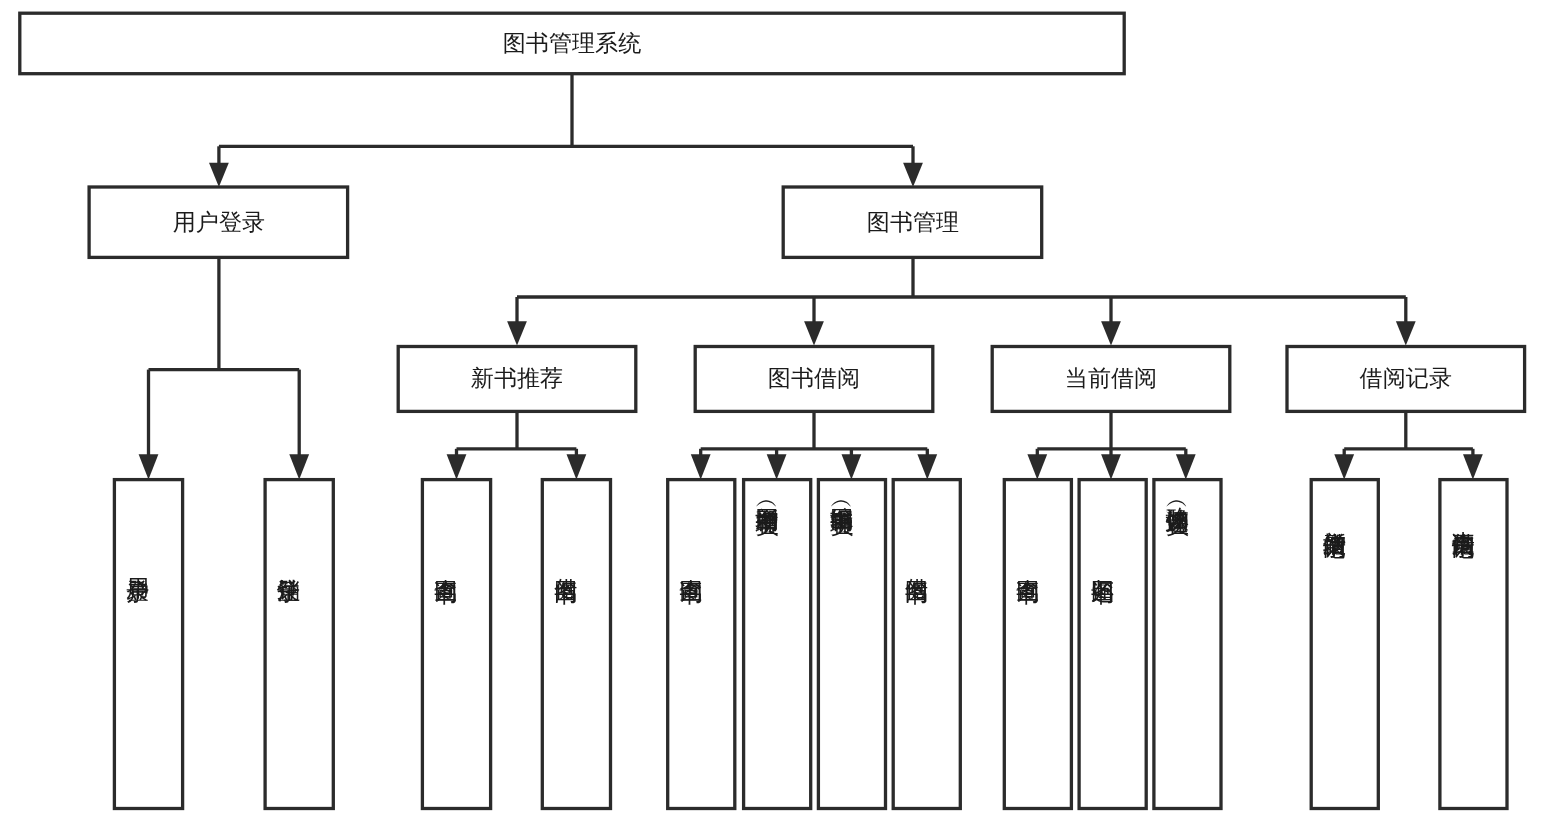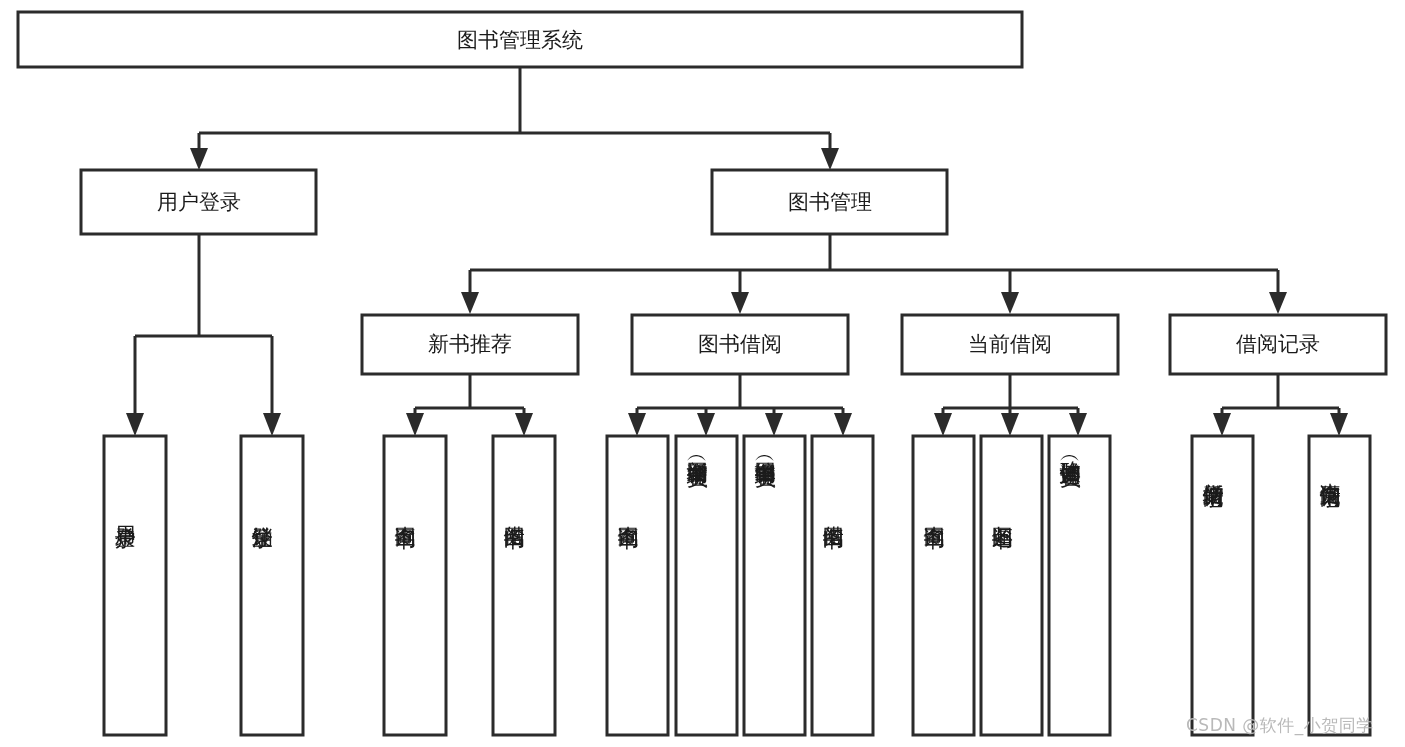--- a/index.html
+++ b/index.html
@@ -208,14 +208,13 @@
   <div class="leaf-label" style="left:754px; top:444px;">编辑图书（管理员）</div>
   <div class="leaf-label" style="left:822px; top:509px;">借阅图书</div>
 
   <div class="leaf-label" style="left:923px; top:509px;">查询图书</div>
   <div class="leaf-label" style="left:991px; top:509px;">归还图书</div>
   <div class="leaf-label" style="left:1059px; top:444px;">确认归还（管理员）</div>
 
   <div class="leaf-label" style="left:1202px; top:466px;">新增借阅记录</div>
   <div class="leaf-label" style="left:1319px; top:466px;">查询借阅记录</div>
 
-  <div class="watermark">CSDN @软件_小贺同学</div>
 </div>
 
 </body></html>

